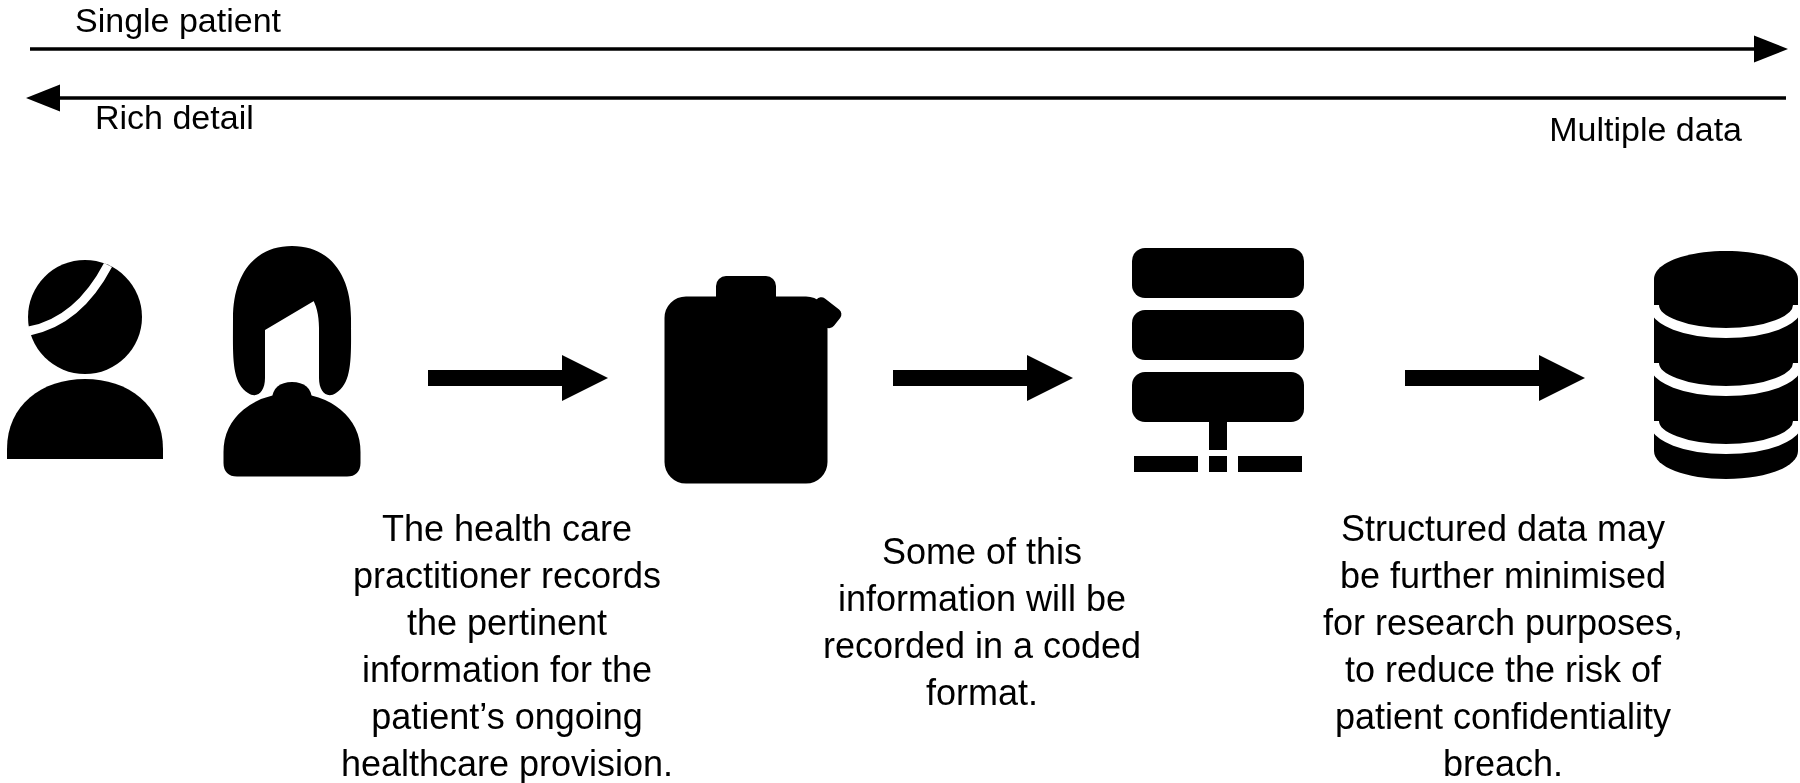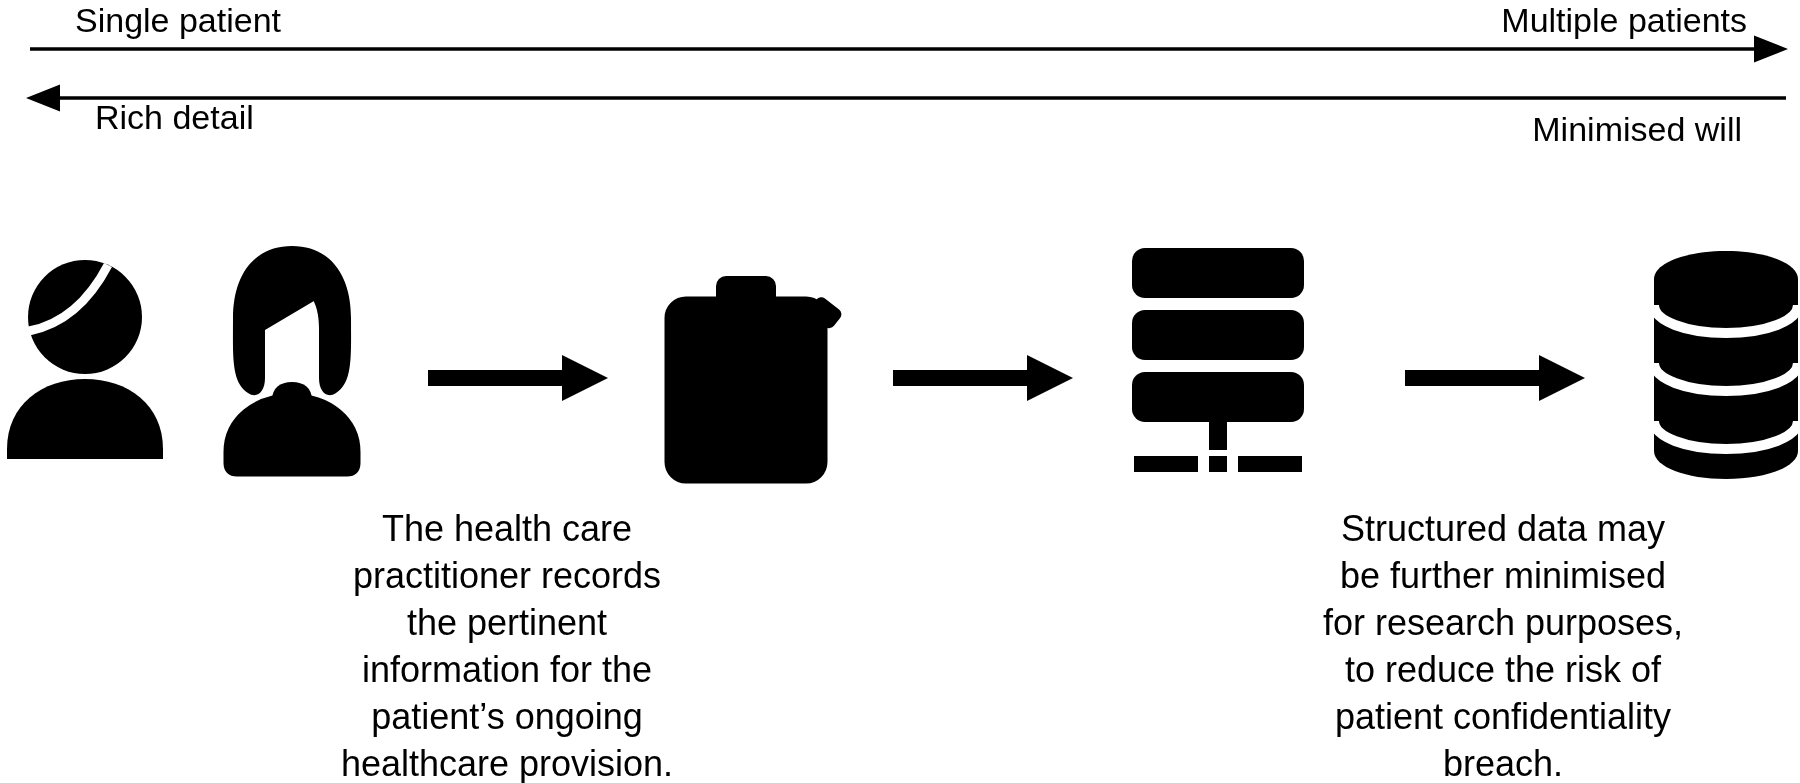--- a/index.html
+++ b/index.html
@@ -41,23 +41,22 @@
       <line x1="30" y1="49" x2="1760" y2="49" stroke="#000" stroke-width="3.5"></line>
       <polygon points="1754,35.5 1788,49 1754,62.5"></polygon>
     </g>
     <g>
       <line x1="44" y1="98" x2="1786" y2="98" stroke="#000" stroke-width="3.5"></line>
       <polygon points="60,84.5 26,98 60,111.5"></polygon>
     </g>
   </svg>
 
   <div class="axis-label" style="left:75px;top:1px;">Single patient</div>
-  <div class="axis-label" style="right:53px;top:1px;">Multiple patients</div>
   <div class="axis-label" style="left:95px;top:98px;">Rich detail</div>
-  <div class="axis-label" style="right:58px;top:110px;">Minimised will</div>
+  <div class="axis-label" style="right:58px;top:110px;">Multiple data</div>
 
   <div class="icon" style="left:5px;top:253px;width:160px;height:206px;">
     <svg viewBox="0 0 160 206">
       <circle cx="80" cy="64" r="57"></circle>
       <path d="M24,78 C55,72 82,52 103,12" stroke="#fff" stroke-width="9" fill="none"></path>
       <path d="M2,206 L2,196 C2,152 37,126 80,126 C123,126 158,152 158,196 L158,206 Z"></path>
     </svg>
   </div>
 
   <div class="icon" style="left:212px;top:242px;width:160px;height:235px;">
@@ -145,20 +144,24 @@
       <circle cx="126" cy="208" r="6.5" fill="#fff"></circle>
     </svg>
   </div>
 
   <div class="caption" style="left:317px;top:505px;width:380px;">The health care
 practitioner records
 the pertinent
 information for the
 patient’s ongoing
 healthcare provision.</div>
+  <div class="caption" style="left:792px;top:528px;width:380px;">Some of this
+information will be
+recorded in a coded
+format.</div>
   <div class="caption" style="left:1288px;top:505px;width:430px;">Structured data may
 be further minimised
 for research purposes,
 to reduce the risk of
 patient confidentiality
 breach.</div>
 
 </div>
 
 </body></html>

